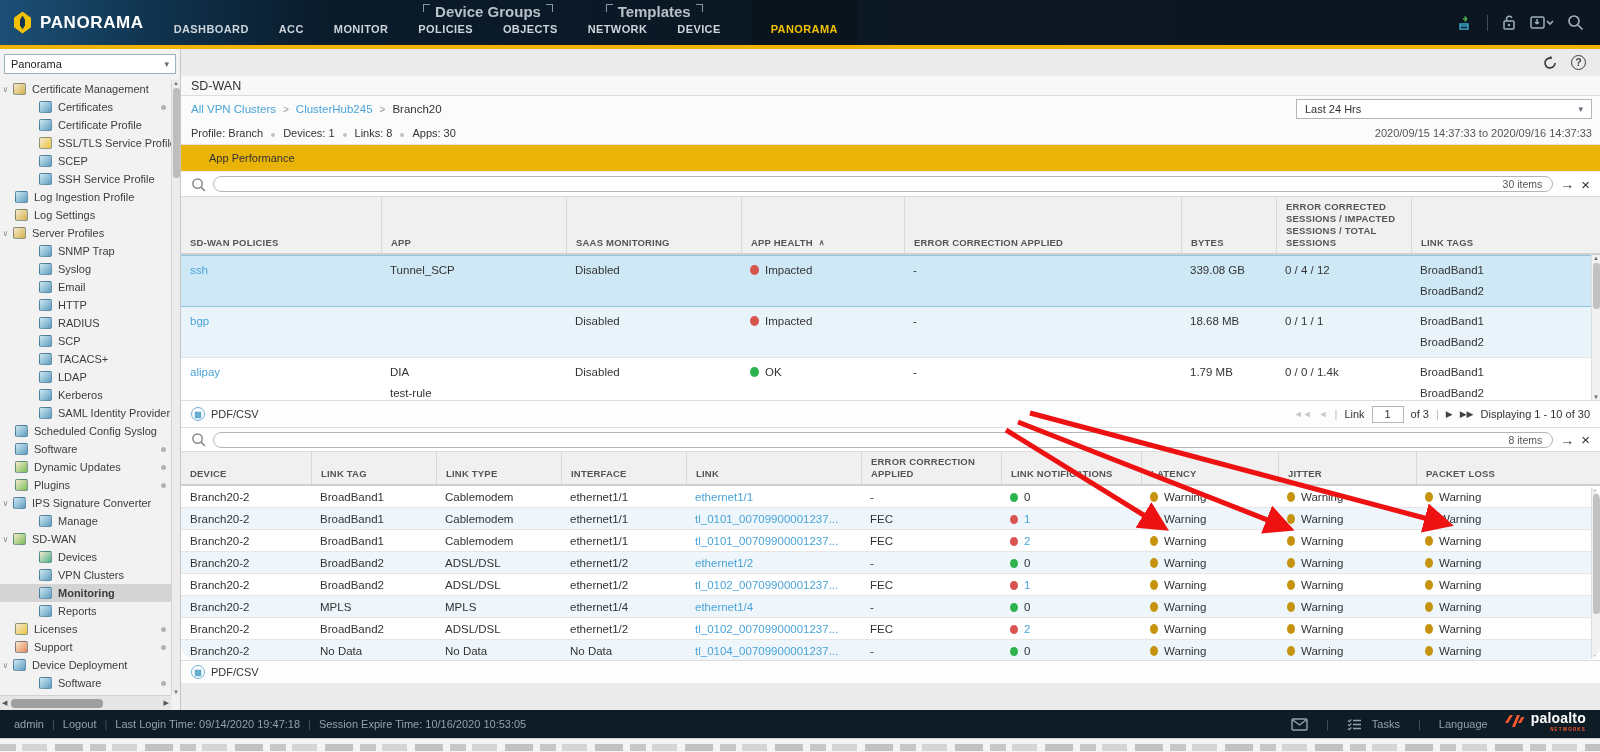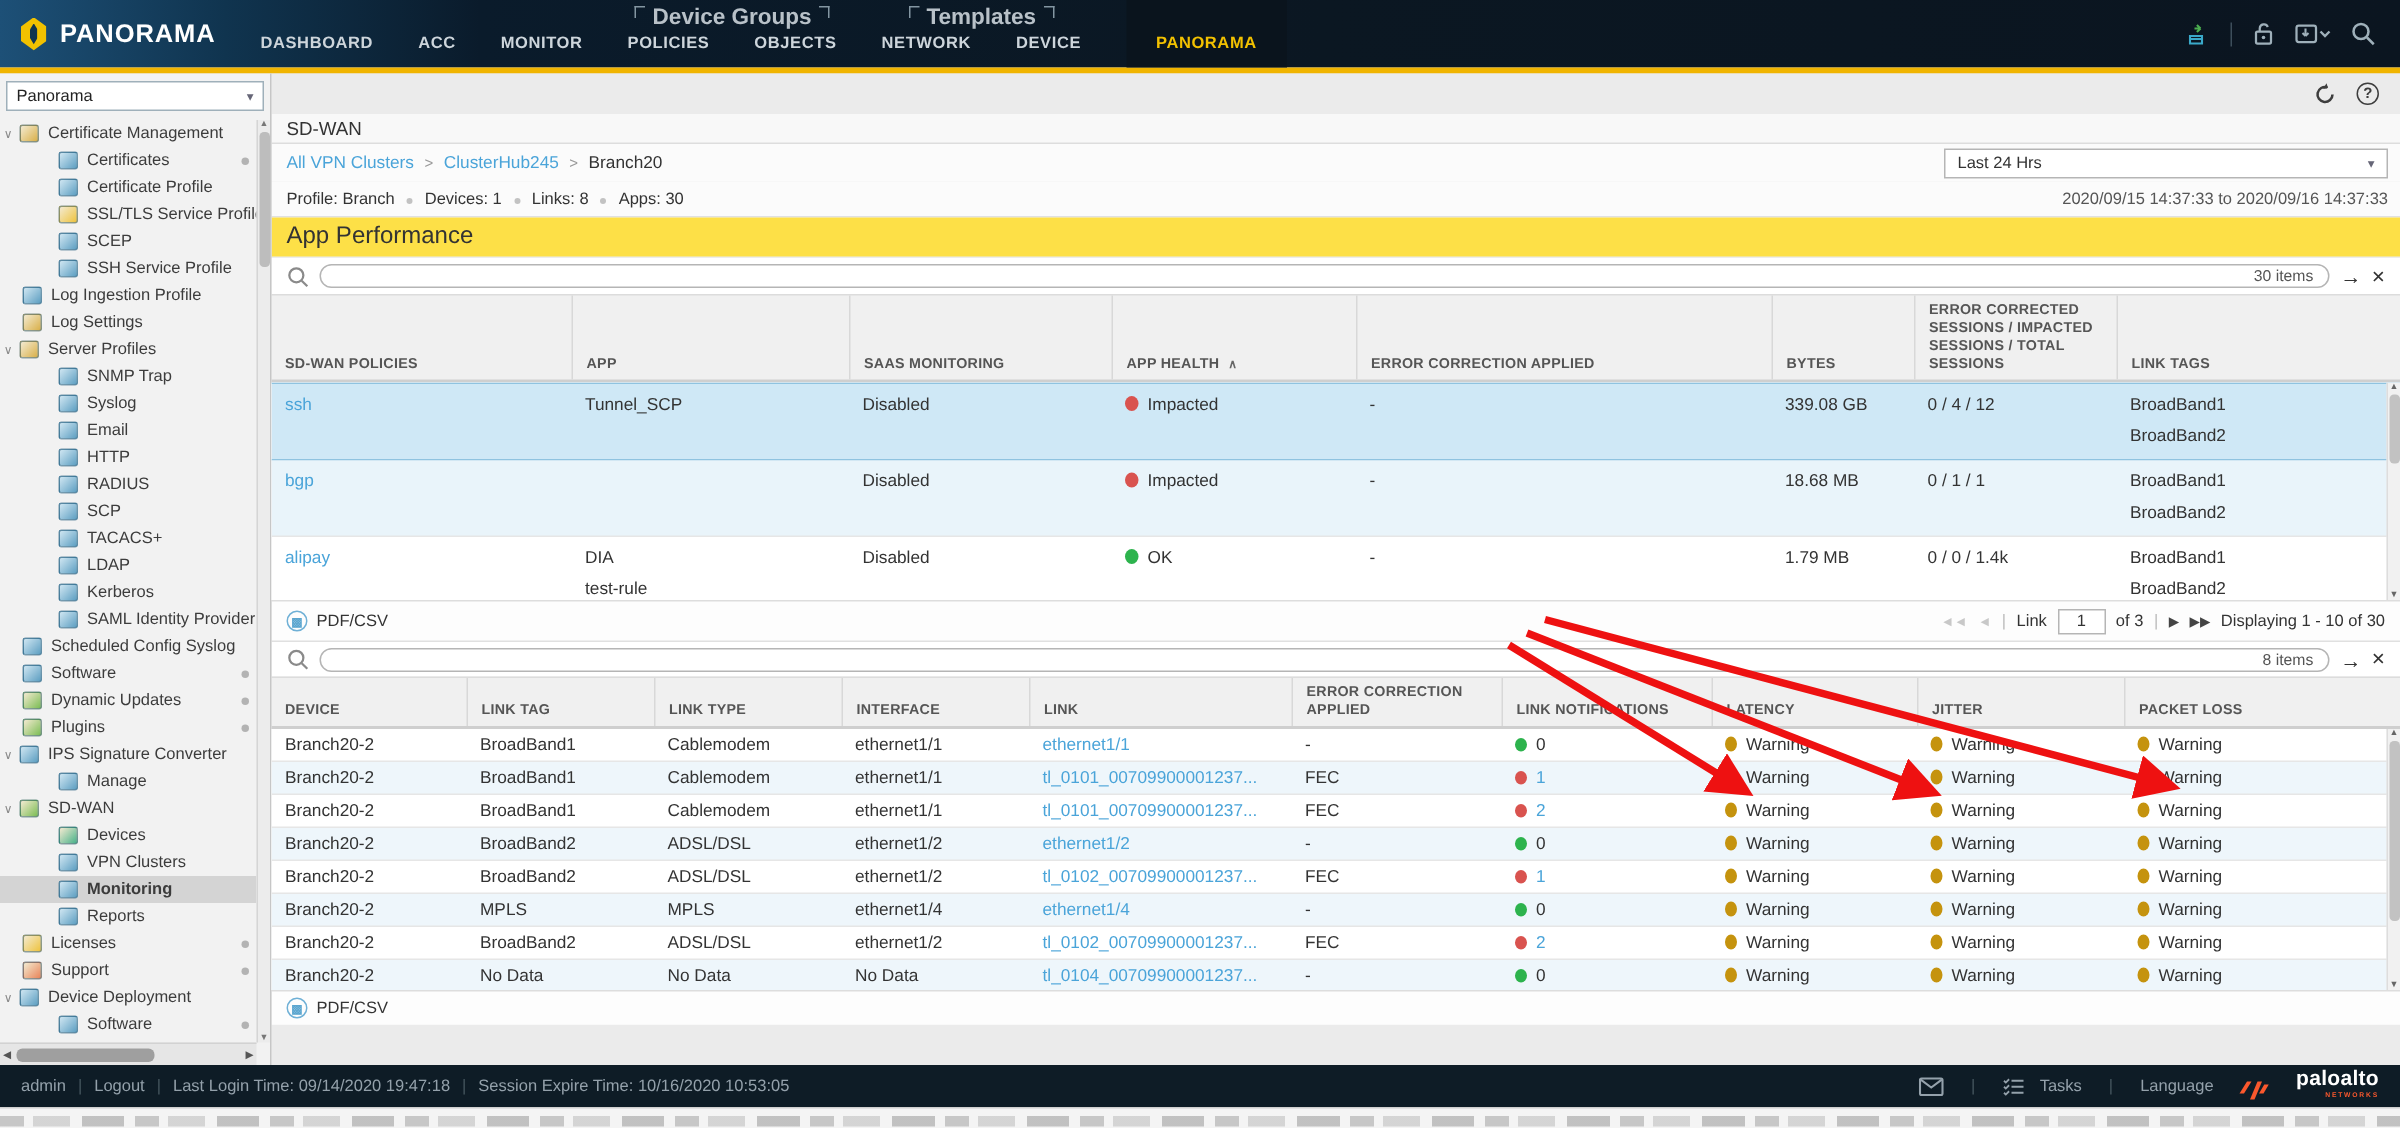--- a/index.html
+++ b/index.html
@@ -60,22 +60,22 @@
   .crumb-link { color:#4aa4d9; cursor:pointer; }
   .crumb-cur { color:#333; }
   .crumb-sep { color:#999; margin:0 7px; font-size:10px; }
   .time-select { margin-left:auto; width:296px; height:20px; border:1px solid #b5b5b5; background:#fff; font-size:11px; color:#333;
     display:flex; align-items:center; justify-content:space-between; padding:0 8px; cursor:pointer; }
   .meta-row { height:23px; background:#fbfbfb; display:flex; align-items:center; padding:0 8px 0 10px; font-size:11px; color:#333; }
   .meta-dot { width:4px; height:4px; border-radius:50%; background:#c2c2c2; margin:0 8px; }
   .date-range { margin-left:auto; color:#555; }
 
   .panel { background:#fff; border-top:1px solid #e0e0e0; }
-  .panel-title { height:27px; background:#fde047; border-bottom:1px solid #ececec; display:flex; align-items:center; padding:0 10px;
-    font-size:16px; color:#333; }
+  .panel-title { height:27px; background:#eab308; border-bottom:1px solid #ececec; display:flex; align-items:center; padding:0 28px;
+    font-size:11px; color:#333; }
   .panel-title.small { height:28px; }
   .search-row { display:flex; align-items:center; padding:0 10px; gap:7px; background:#fff; }
   .search-row.h24 { height:24px; } .search-row.h23 { height:23px; }
   .search-pill { flex:1; height:16px; border:1px solid #b5b5b5; border-radius:9px; background:#fff;
     display:flex; align-items:center; justify-content:flex-end; padding:0 10px; font-size:10.5px; color:#555; cursor:text; }
   .go-arrow { font-size:14px; color:#333; line-height:1; cursor:pointer; }
   .clear-x { font-size:15px; color:#333; line-height:1; cursor:pointer; }
 
   .thead { display:grid; background:#f0f0f0; border-top:1px solid #dcdcdc; border-bottom:2px solid #cfcfcf; }
   .th { display:flex; align-items:flex-end; padding:4px 9px; font-size:9.5px; font-weight:bold; color:#555; letter-spacing:.2px;
@@ -105,21 +105,21 @@
   .pg-btn { font-size:9px; cursor:pointer; }
   .pg-dis { color:#c8c8c8; } .pg-en { color:#444; }
   .pg-sep { color:#bbb; }
   .page-input { width:32px; height:17px; border:1px solid #b5b5b5; background:#fff; text-align:center; font-size:11px; color:#333;
     display:flex; align-items:center; justify-content:center; }
 
   
   .statusbar { height:28px; background:#0e1c26; display:flex; align-items:center; padding:0 14px; font-size:11px; color:#94a1ab; }
   .st-sep { color:#45565f; margin:0 8px; }
   .statusbar .right { margin-left:auto; display:flex; align-items:center; gap:10px; }
-  .pa-logo { display:flex; align-items:flex-end; gap:17px; margin-left:6px; }
+  .pa-logo { display:flex; align-items:flex-start; gap:5px; margin-left:6px; }
   .pa-text { color:#fff; font-weight:bold; font-size:14px; letter-spacing:.2px; line-height:11px; text-align:right; }
   .pa-sub { display:block; color:#fa582d; font-size:4.5px; letter-spacing:1.2px; font-weight:bold; }
   .bottom-strip { height:14px; background:#f4f4f4; border-top:1px solid #cfcfcf; overflow:hidden; }
   .crop-text { height:7px; margin-top:5px; opacity:.5;
     background:repeating-linear-gradient(90deg,#9a9a9a 0 16px,#f4f4f4 16px 22px,#b5b5b5 22px 47px,#f4f4f4 47px 55px,#8f8f8f 55px 83px,#f4f4f4 83px 90px); }
 
   
   .arrows { position:absolute; left:0; top:0; width:1600px; height:752px; pointer-events:none; z-index:60; }
   svg.inline-ic { display:block; }
 </style>
@@ -535,21 +535,21 @@
           <div class="th">
             <span>LATENCY</span>
           </div>
           <div class="th">
             <span>JITTER</span>
           </div>
           <div class="th">
             <span>PACKET LOSS</span>
           </div>
         </div>
-      <div class="tbody" id="link-tbody" style="height:174px;">
+      <div class="tbody" id="link-tbody" style="height:174px;border-radius:15px;">
         <div class="trow" style="grid-template-columns: 130px 125px 125px 125px 175px 140px 140px 137px 138px auto; height: 22px;">
             <div class="td lh18" style="padding: 2px 9px;">Branch20-2</div>
             <div class="td lh18" style="padding: 2px 9px;">BroadBand1</div>
             <div class="td lh18" style="padding: 2px 9px;">Cablemodem</div>
             <div class="td lh18" style="padding: 2px 9px;">ethernet1/1</div>
             <div class="td lh18" style="padding: 2px 9px;"><span class="blue">ethernet1/1</span></div>
             <div class="td lh18" style="padding: 2px 9px;">-</div>
             <div class="td lh18" style="padding: 2px 9px;"><span class="sdot" style="background: rgb(45, 179, 77); width: 8px; height: 9px;"></span><span>0</span></div>
             <div class="td lh18" style="padding: 2px 9px;"><span class="sdot" style="background: rgb(197, 147, 14); width: 8px; height: 10px;"></span><span>Warning</span></div>
             <div class="td lh18" style="padding: 2px 9px;"><span class="sdot" style="background: rgb(197, 147, 14); width: 8px; height: 10px;"></span><span>Warning</span></div>

